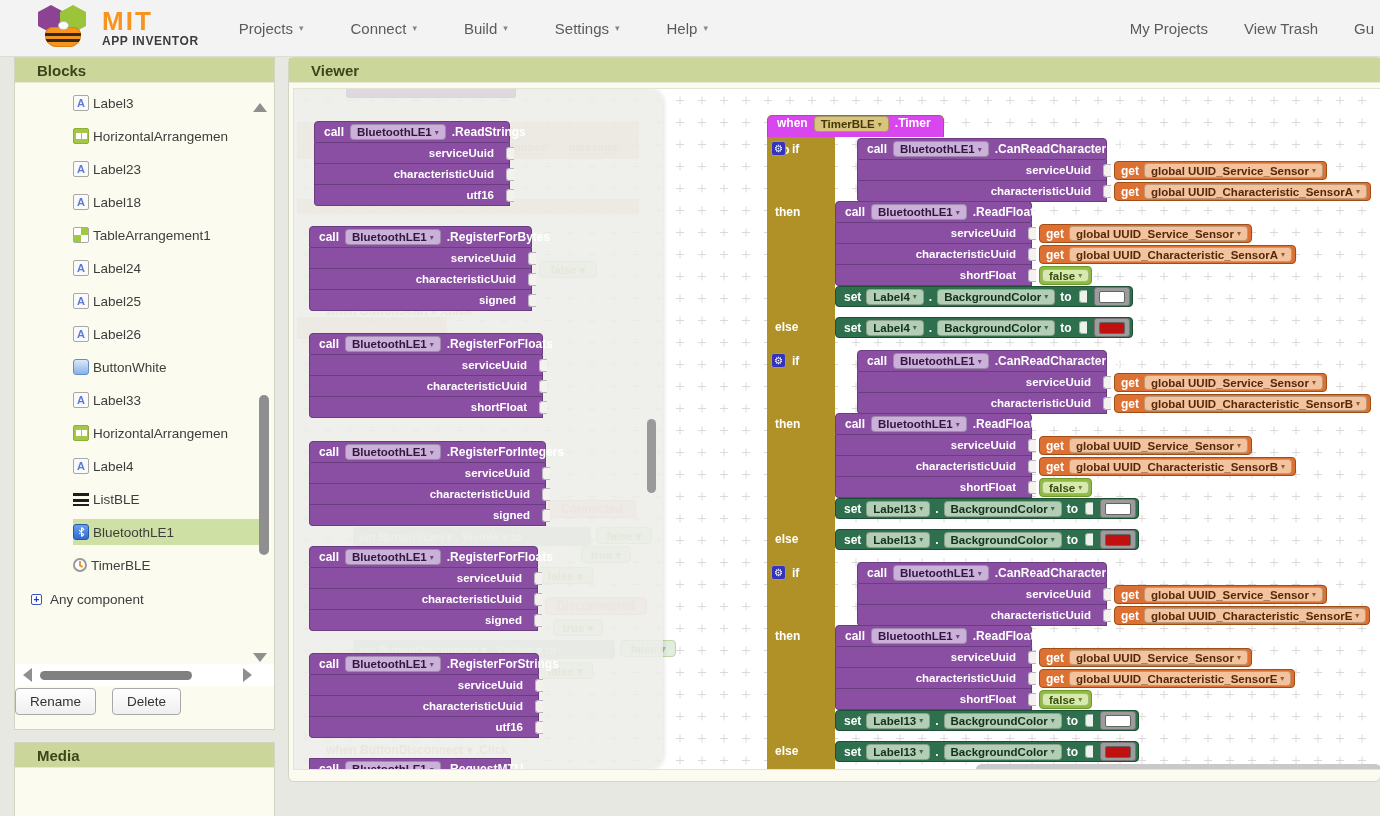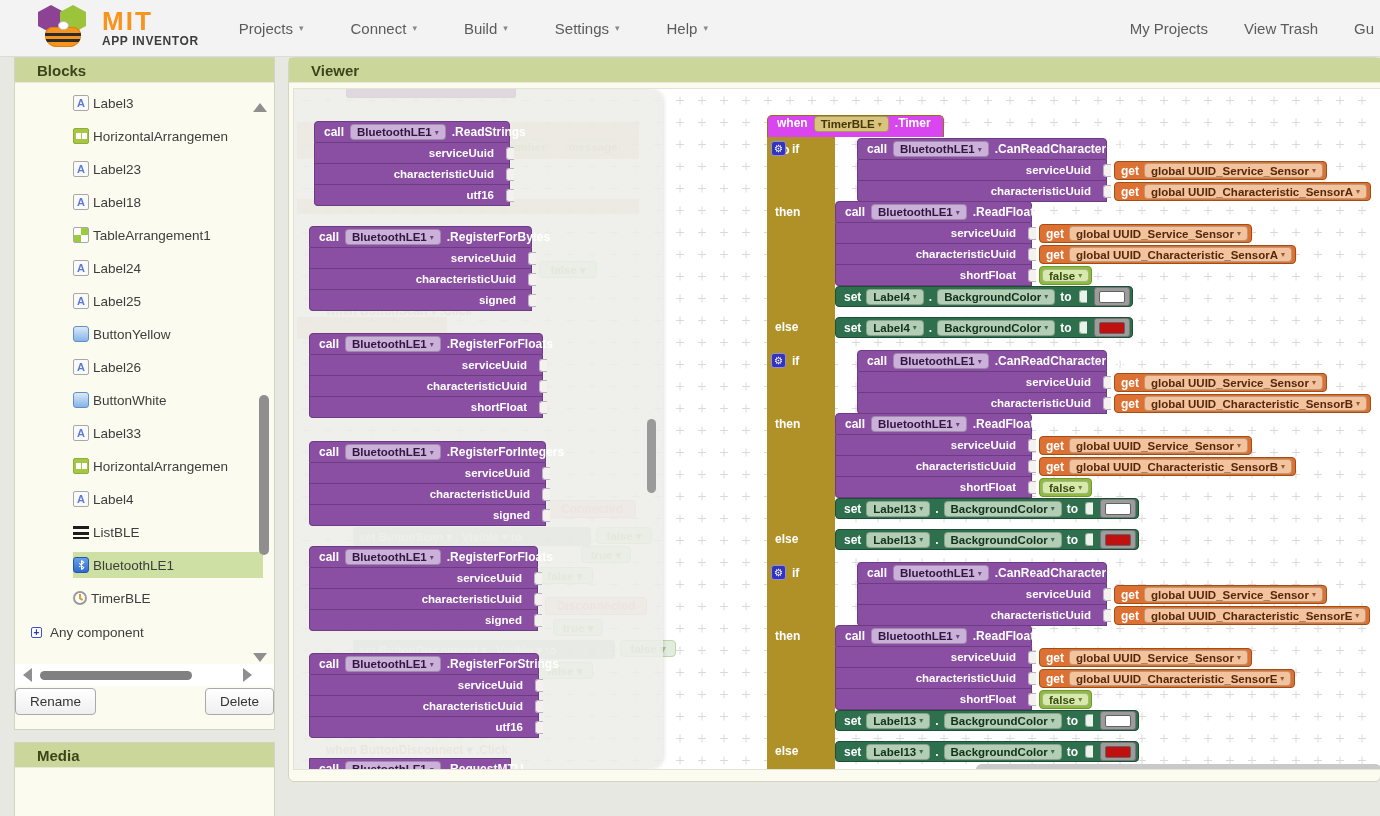--- a/index.html
+++ b/index.html
@@ -60,21 +60,21 @@
   .vscroll-up, .vscroll-down { position:absolute; right:7px; width:0; height:0; border-left:7px solid transparent; border-right:7px solid transparent; }
   .vscroll-up   { top:20px; border-bottom:9px solid #8f8f8f; }
   .vscroll-down { top:570px; border-top:9px solid #8f8f8f; }
   .vscroll-thumb { position:absolute; right:5px; top:312px; width:10px; height:160px; background:#8f8f8f; border-radius:6px; }
 
   .hscroll { position:absolute; left:0; top:581px; width:100%; height:22px; background:#fff; display:flex; align-items:center; }
   .hs-left  { margin-left:8px;  width:0; height:0; border-top:7px solid transparent; border-bottom:7px solid transparent; border-right:9px solid #8f8f8f; }
   .hs-right { position:absolute; right:22px; width:0; height:0; border-top:7px solid transparent; border-bottom:7px solid transparent; border-left:9px solid #8f8f8f; }
   .hs-thumb { margin-left:8px; width:152px; height:9px; background:#808080; border-radius:5px; }
 
-  .btn-row { position:absolute; left:0; top:605px; width:100%; display:flex; justify-content:space-between; gap:16px; }
+  .btn-row { position:absolute; left:0; top:605px; width:100%; display:flex; justify-content:flex-start; gap:16px; }
   .ui-btn { background:linear-gradient(to bottom,#ffffff,#efefef); border:1px solid #a9a9a9; border-radius:4px;
             font-size:13.5px; color:#333; padding:5px 14px; cursor:pointer; font-family:inherit; }
   #media-panel .panel-body { display:flex; justify-content:center; padding-top:16px; }
 
   
   .canvas { position:absolute; left:5px; top:31px; width:1087px; height:680px; background:#fff; overflow:hidden;
             box-shadow:0 0 0 1px #e4e4d6; }
   .grid-svg { position:absolute; left:0; top:0; }
 
   
@@ -234,24 +234,20 @@
               <span class="ticon icon-ta"></span>
               <span class="tree-label">TableArrangement1</span>
             </div>
             <div class="tree-row">
               <span class="ticon icon-label">A</span>
               <span class="tree-label">Label24</span>
             </div>
             <div class="tree-row">
               <span class="ticon icon-label">A</span>
               <span class="tree-label">Label25</span>
-            </div>
-            <div class="tree-row">
-              <span class="ticon icon-btn"></span>
-              <span class="tree-label">ButtonYellow</span>
             </div>
             <div class="tree-row">
               <span class="ticon icon-label">A</span>
               <span class="tree-label">Label26</span>
             </div>
             <div class="tree-row">
               <span class="ticon icon-btn"></span>
               <span class="tree-label">ButtonWhite</span>
             </div>
             <div class="tree-row">

